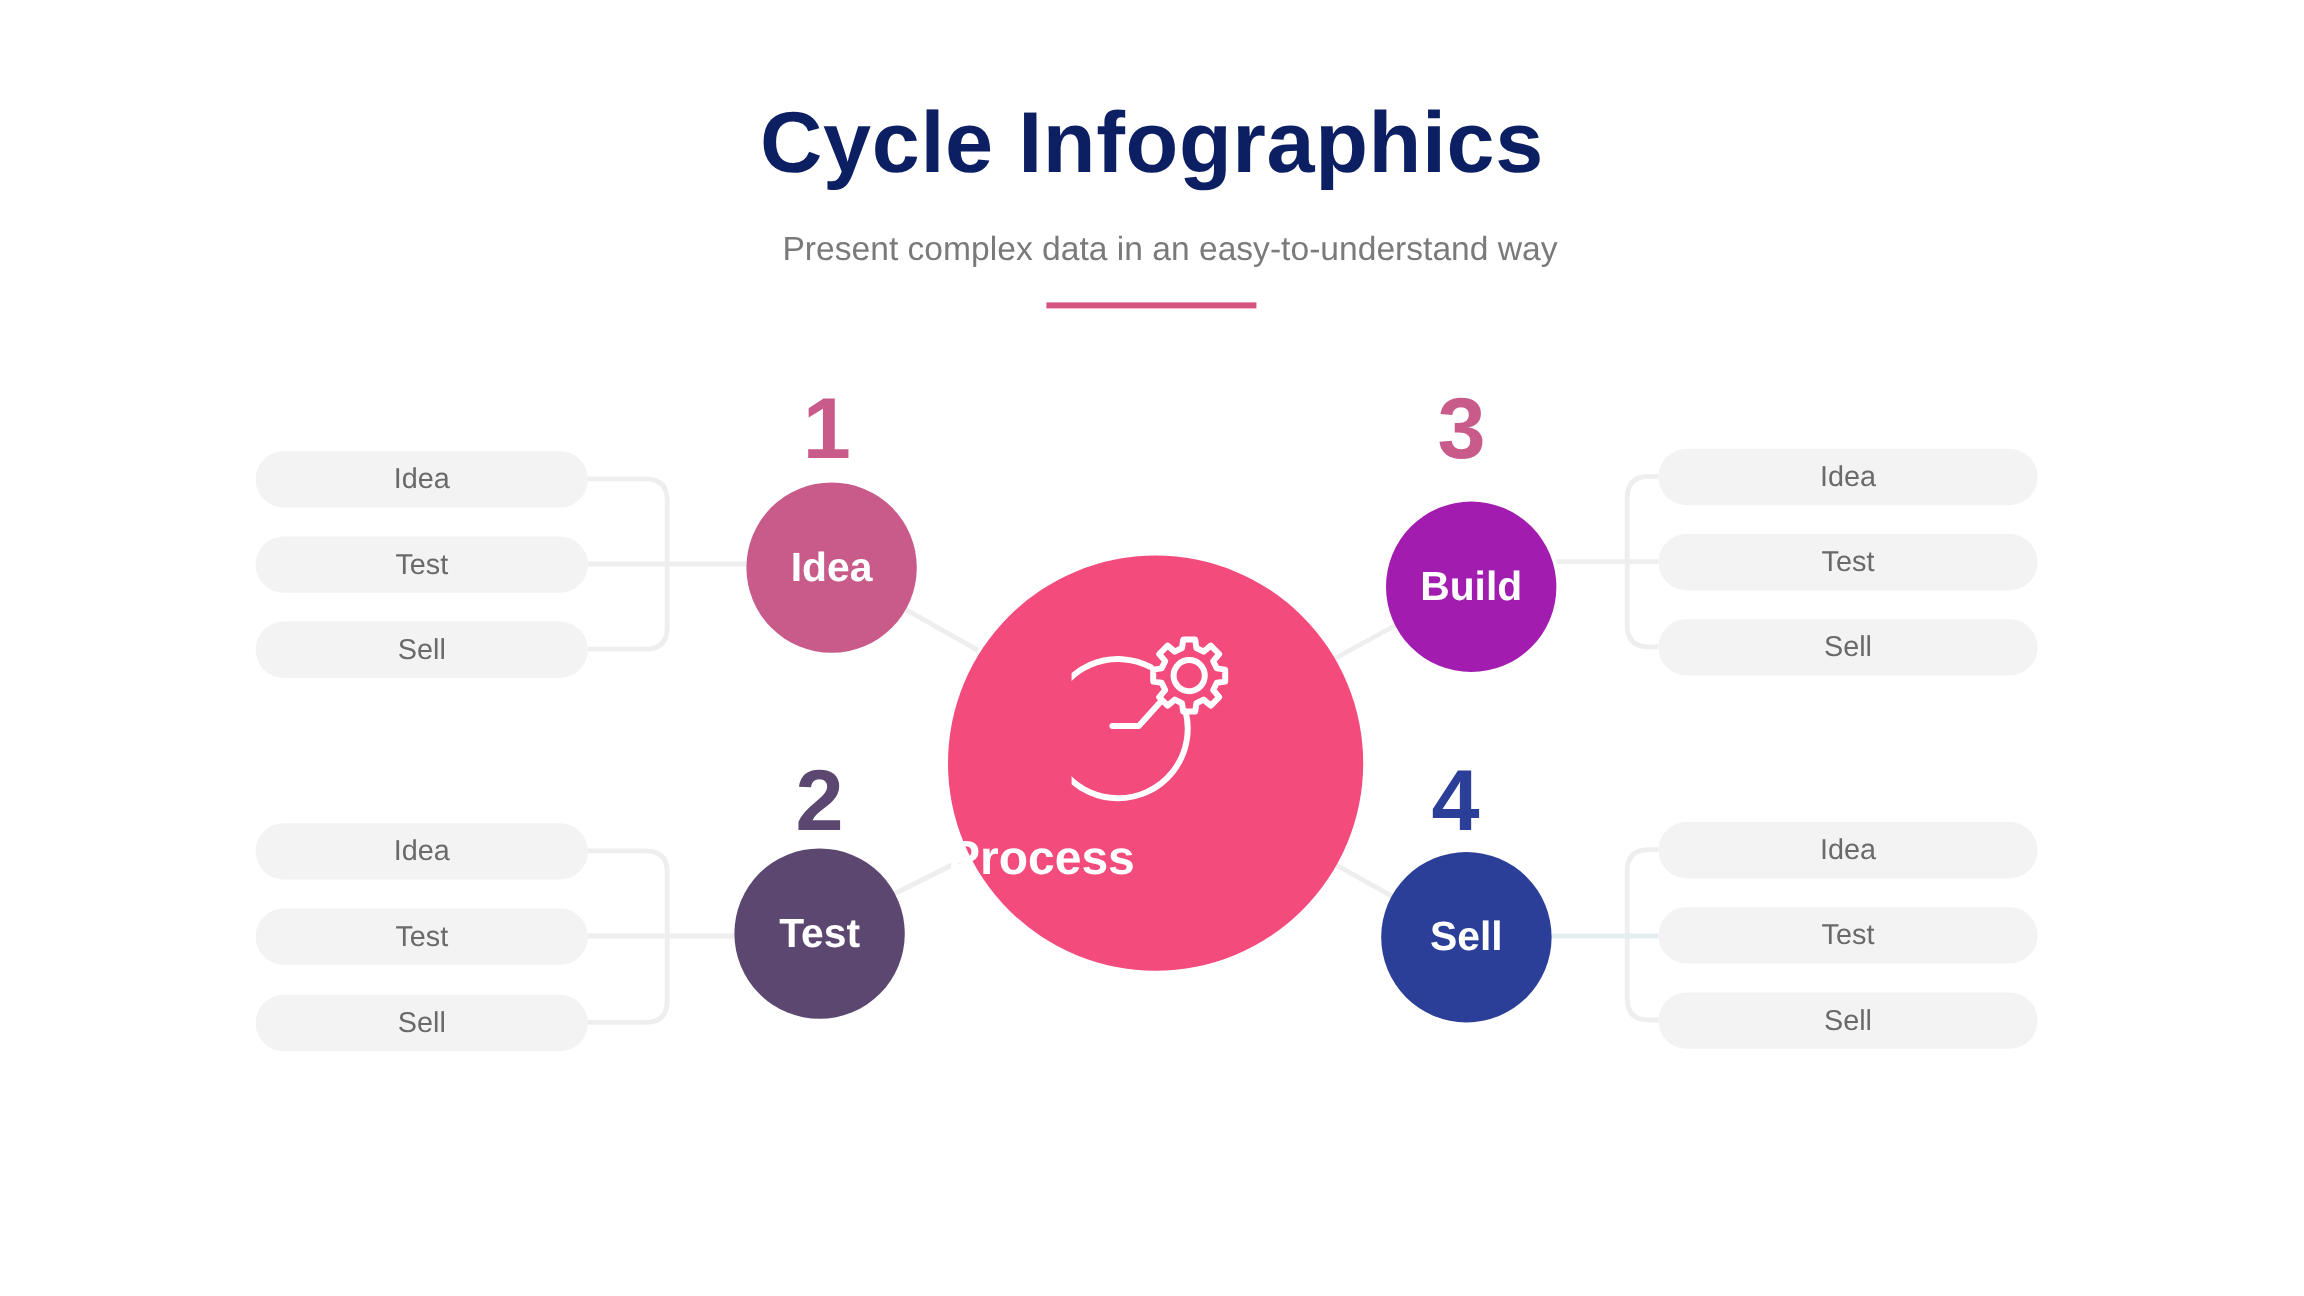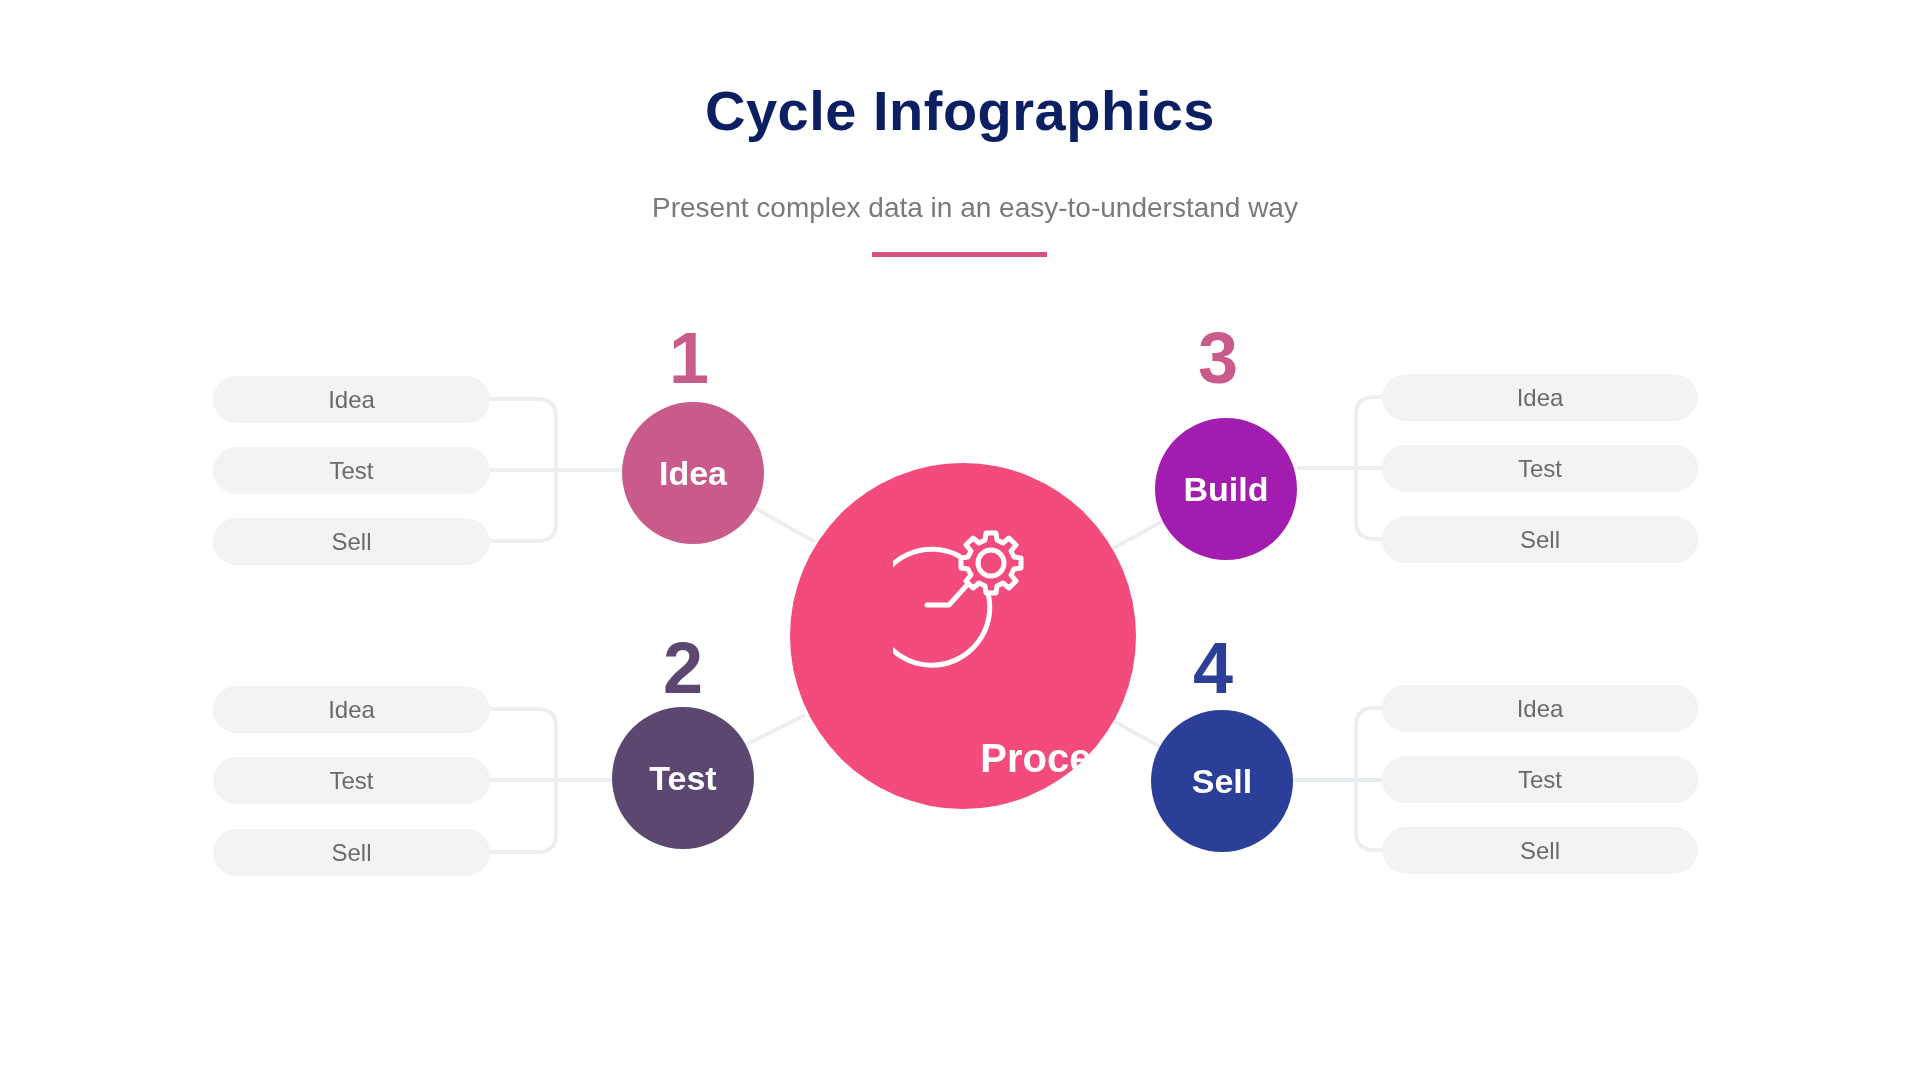--- a/index.html
+++ b/index.html
@@ -1,35 +1,35 @@
 <!DOCTYPE html>
 <html><head>
 <meta charset="utf-8">
 <style>
   html, body { margin:0; padding:0; }
   body { width:1920px; height:1080px; background:#ffffff; position:relative; overflow:hidden;
          font-family:"Liberation Sans", "DejaVu Sans", sans-serif; }
   .title { position:absolute; left:0; top:78px; width:1920px; text-align:center;
-           font-size:56px; font-weight:bold; color:#0d1f63; letter-spacing:0.5px; }
+           font-size:72px; font-weight:bold; color:#0d1f63; letter-spacing:0.5px; }
   .subtitle { position:absolute; left:15px; top:192px; width:1920px; text-align:center;
               font-size:28px; color:#7a7a7a; }
   .underline { position:absolute; left:872px; top:252px; width:175px; height:5px; background:#d6527f; }
   svg.lines { position:absolute; left:0; top:0; }
   .pill { position:absolute; height:47px; border-radius:24px; background:#f3f3f3;
           display:flex; align-items:center; justify-content:center;
           font-size:24px; color:#6a6a6a; }
   .pill.left { left:213px; width:277px; }
   .pill.right { left:1382px; width:316px; }
   .num { position:absolute; width:120px; text-align:center; font-size:72px; font-weight:bold; line-height:1; }
   .circle { position:absolute; border-radius:50%; display:flex; align-items:center; justify-content:center;
             color:#ffffff; font-weight:bold; font-size:34px; }
   .center { position:absolute; left:790px; top:463px; width:346px; height:346px; border-radius:50%;
             background:#f24b7c; }
-  .center-label { position:absolute; left:0; top:230px; width:346px; text-align:right;
-                  color:#fff; font-weight:bold; font-size:40px;margin-top:43px; }
+  .center-label { position:absolute; left:0; top:230px; width:346px; text-align:left;
+                  color:#fff; font-weight:bold; font-size:40px; }
   .center-icon { position:absolute; left:103px; top:60px; }
 </style>
 </head>
 <body>
 
 <div class="title">Cycle Infographics</div>
 <div class="subtitle">Present complex data in an easy-to-understand way</div>
 <div class="underline"></div>
 
 <svg class="lines" width="1920" height="1080">

